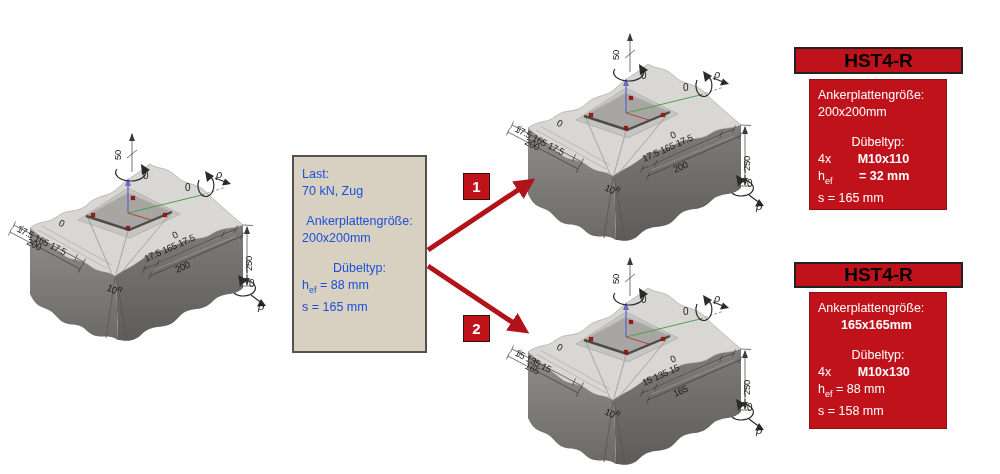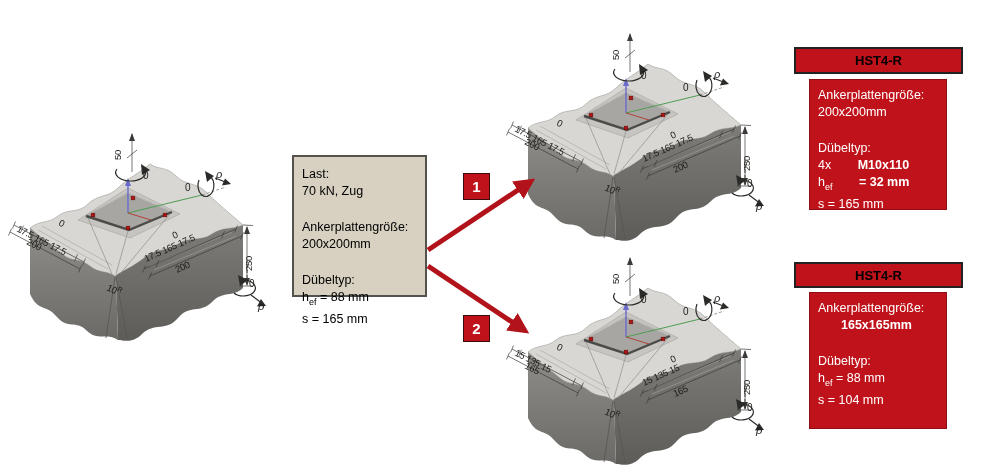--- a/index.html
+++ b/index.html
@@ -2,29 +2,29 @@
 <html><head>
 <meta charset="utf-8">
 <style>
   html,body{margin:0;padding:0;background:#fff;}
   #stage{position:relative;width:1000px;height:474px;background:#ffffff;overflow:hidden;
          font-family:"Liberation Sans",sans-serif;}
   svg.block{position:absolute;width:290px;height:225px;overflow:visible;}
   svg text{font-family:"Liberation Sans",sans-serif;font-size:10px;fill:#1c1c1a;}
   .t-sm{font-size:9.5px;letter-spacing:-0.3px;}
   .t-rho{font-size:11px;font-style:italic;}
-  .info-box{position:absolute;left:292px;top:155px;width:135px;height:142px;
+  .info-box{position:absolute;left:292px;top:155px;width:135px;height:198px;
             background:#d8d1c2;border:2px solid #54524d;box-sizing:border-box;
-            padding:9px 8px;font-size:12.5px;line-height:17px;color:#000000;}
+            padding:9px 8px;font-size:12.5px;line-height:17px;color:#1d4ed8;}
   .u{}
-  .sec{margin-top:19px;}
+  .sec{margin-top:13px;text-align:center;}
   .b{font-weight:bold;padding-left:23px;}
   sub{font-size:9px;margin-top:17px;}
   .res-header{position:absolute;background:#c0121a;border:2px solid #222222;color:#000;
-              font-weight:bold;font-size:13px;text-align:center;box-sizing:border-box;
+              font-weight:bold;font-size:19px;text-align:center;box-sizing:border-box;
               display:flex;align-items:center;justify-content:center;}
   .res-body{position:absolute;background:#c0121a;border:1px solid #8e0e13;color:#fff;
             font-size:12.5px;line-height:17px;padding:7px 8px;box-sizing:border-box;}
   .badge{position:absolute;width:27px;height:27px;background:#c0121a;border:1.5px solid #3a0c0c;
          color:#fff;font-weight:bold;font-size:15px;display:flex;align-items:center;
          justify-content:center;box-sizing:border-box;}
   #arrow-layer{position:absolute;left:420px;top:160px;width:150px;height:190px;overflow:visible;}
 </style>
 </head>
 <body>
@@ -211,17 +211,18 @@
     <div><span>4x</span> <span class="b">M10x110</span></div>
     <div><span>h</span><sub>ef</sub> <span class="b">= 32 mm</span></div>
     <div>s = 165 mm</div>
   </div>
 
   <div class="res-header" style="left:794px;top:262px;width:169px;height:26px">HST4-R</div>
   <div class="res-body" style="left:809px;top:292px;width:138px;height:137px">
     <div class="u">Ankerplattengröße:</div>
     <div class="b">165x165mm</div>
     <div class="u sec">Dübeltyp:</div>
+    <div><span>4x</span> <span class="b">M10x130</span></div>
     <div><span>h</span><sub>ef</sub> <span>= 88 mm</span></div>
-    <div>s = 104 mm</div>
+    <div>s = 158 mm</div>
   </div>
 
 </div>
 
 </body></html>

